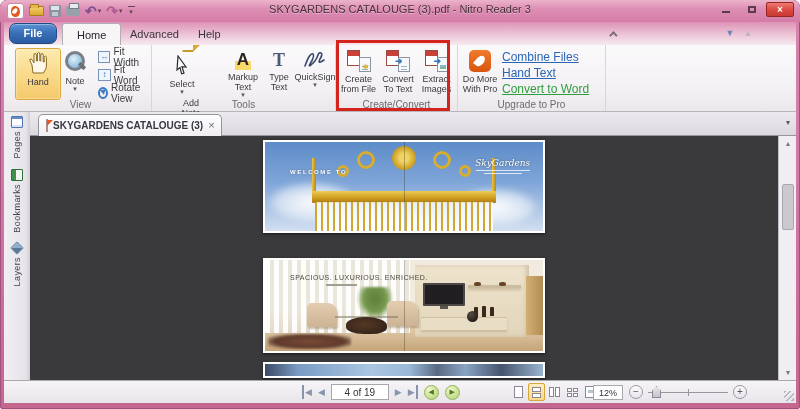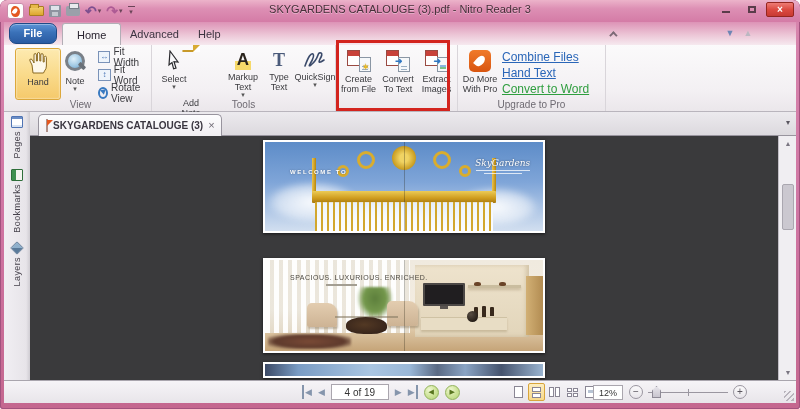--- a/index.html
+++ b/index.html
@@ -335,21 +335,21 @@
         <span>Fit Word</span>
       </div>
       <div class="smallbtn" style="left:88px; top:40px;">
         <span class="ic-rotate"></span>
         <span>Rotate View</span>
       </div>
       <div class="rgroup-label">View</div>
     </div>
 
     <div class="rgroup" style="left:148px; width:184px;">
-      <div class="bigbtn" style="left:4px; width:36px;">
+      <div class="bigbtn" style="left:12px; width:36px;justify-content:center;">
         <svg width="16" height="22" viewBox="0 0 16 22">
           <path d="M4 1 L12 12 L8 11.6 L10 18 L7.6 18.8 L6 12.6 L3 15 Z" fill="#f8f8fa" stroke="#2a2a2e" stroke-width="1.2"></path>
         </svg>
         <span class="lbl">Select</span>
         <span class="caret">▾</span>
       </div>
       <div class="bigbtn" style="left:24px; width:30px;gap:44px;">
         <span class="ic-note"></span>
         <span class="lbl">Add Note</span>
       </div>
@@ -390,20 +390,21 @@
         <span class="lbl">Convert To Text</span>
       </div>
       <div class="bigbtn" style="left:82px; width:37px;">
         <span class="ic-docpair">
           <span class="doc-back"></span>
             <span class="doc-front doc-img"></span>
           <span class="cc-arrow">➜</span>
         </span>
         <span class="lbl">Extract Images</span>
       </div>
+      <div class="rgroup-label">Create/Convert</div>
     </div>
 
     <div class="rgroup" style="left:454px; width:148px;">
       <div class="bigbtn" style="left:2px; width:40px;">
         <span class="ic-promo">
             <span></span>
           </span>
         <span class="lbl">Do More With Pro</span>
       </div>
       <a class="pro-link" style="top:5px; color:#2a66b8;">Combine Files</a>

